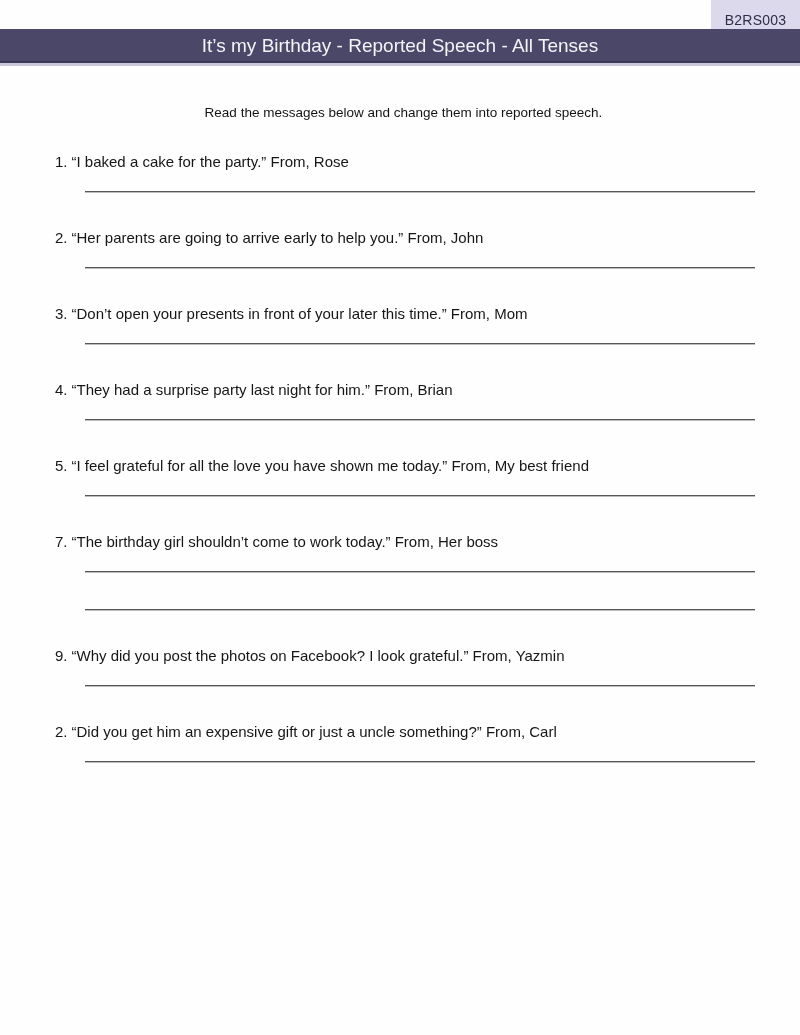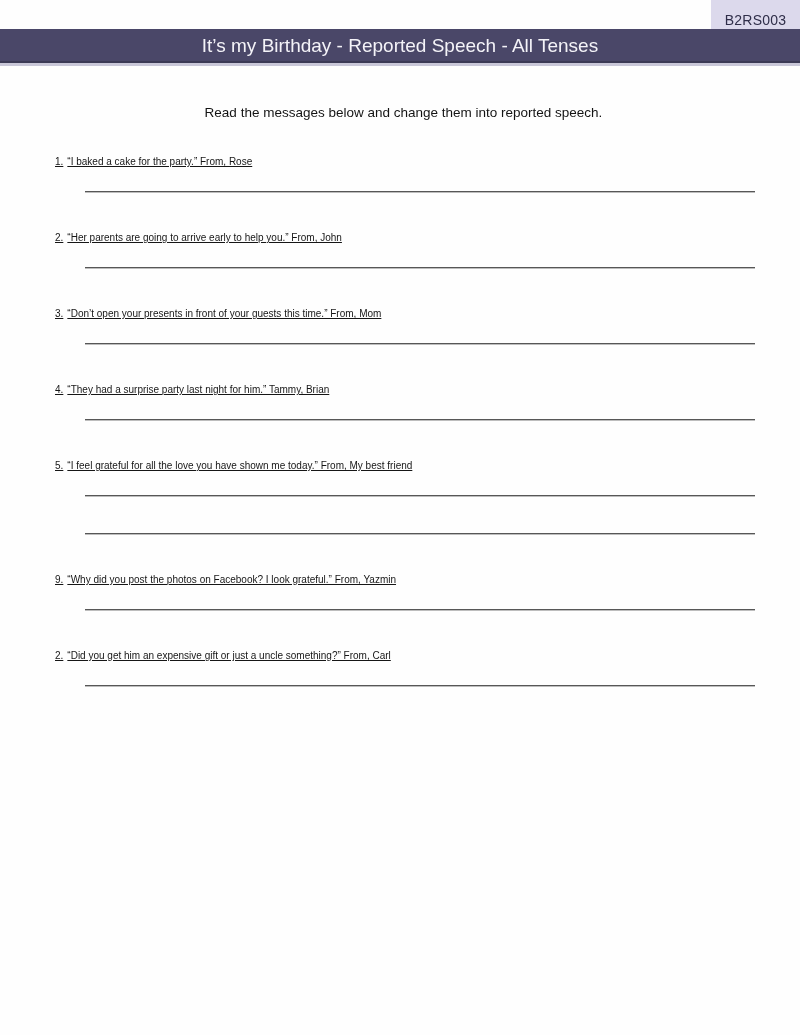--- a/index.html
+++ b/index.html
@@ -52,24 +52,23 @@
   .instruction {
     margin: 36px 0 33px 0;
     text-align: center;
     font-size: 13.5px;
     color: #141414;
     padding-left: 7px;
   }
   .question-item { margin: 0; }
   .q-text {
     margin: 0 55px 21px 55px;
-    font-size: 10px;
+    font-size: 15px;
     line-height: 17px;
     color: #161616;
-    text-decoration: underline;
   }
   .q-num { margin-right: 4px; }
   .answer-line {
     margin: 0 0 36px 85px;
     width: 670px;
     height: 2px;
     background: #575757;
     border-bottom: 1px solid #bdbdbd;
   }
 </style>
@@ -91,35 +90,39 @@
     <p class="q-text"><span class="q-num">1.</span><span>“I baked a cake for the party.” From, Rose</span></p>
     <div class="answer-line"></div>
   </div>
 
   <div class="question-item">
     <p class="q-text"><span class="q-num">2.</span><span>“Her parents are going to arrive early to help you.” From, John</span></p>
     <div class="answer-line"></div>
   </div>
 
   <div class="question-item">
-    <p class="q-text"><span class="q-num">3.</span><span>“Don’t open your presents in front of your guests this time.” From, Mom</span></p>
+    <p class="q-text"><span class="q-num">3.</span><span>“Don’t open your presents in front of your later this time.” From, Mom</span></p>
     <div class="answer-line"></div>
   </div>
 
   <div class="question-item">
-    <p class="q-text"><span class="q-num">4.</span><span>“They had a surprise party last night for him.” Tammy, Brian</span></p>
+    <p class="q-text"><span class="q-num">4.</span><span>“They had a surprise party last night for him.” From, Brian</span></p>
     <div class="answer-line"></div>
   </div>
 
   <div class="question-item">
     <p class="q-text"><span class="q-num">5.</span><span>“I feel grateful for all the love you have shown me today.” From, My best friend</span></p>
     <div class="answer-line"></div>
   </div>
 
 
+  <div class="question-item">
+    <p class="q-text"><span class="q-num">7.</span><span>“The birthday girl shouldn’t come to work today.” From, Her boss</span></p>
+    <div class="answer-line"></div>
+  </div>
 
   <div class="question-item">
     <div class="answer-line"></div>
   </div>
 
   <div class="question-item">
     <p class="q-text"><span class="q-num">9.</span><span>“Why did you post the photos on Facebook? I look grateful.” From, Yazmin</span></p>
     <div class="answer-line"></div>
   </div>
 

